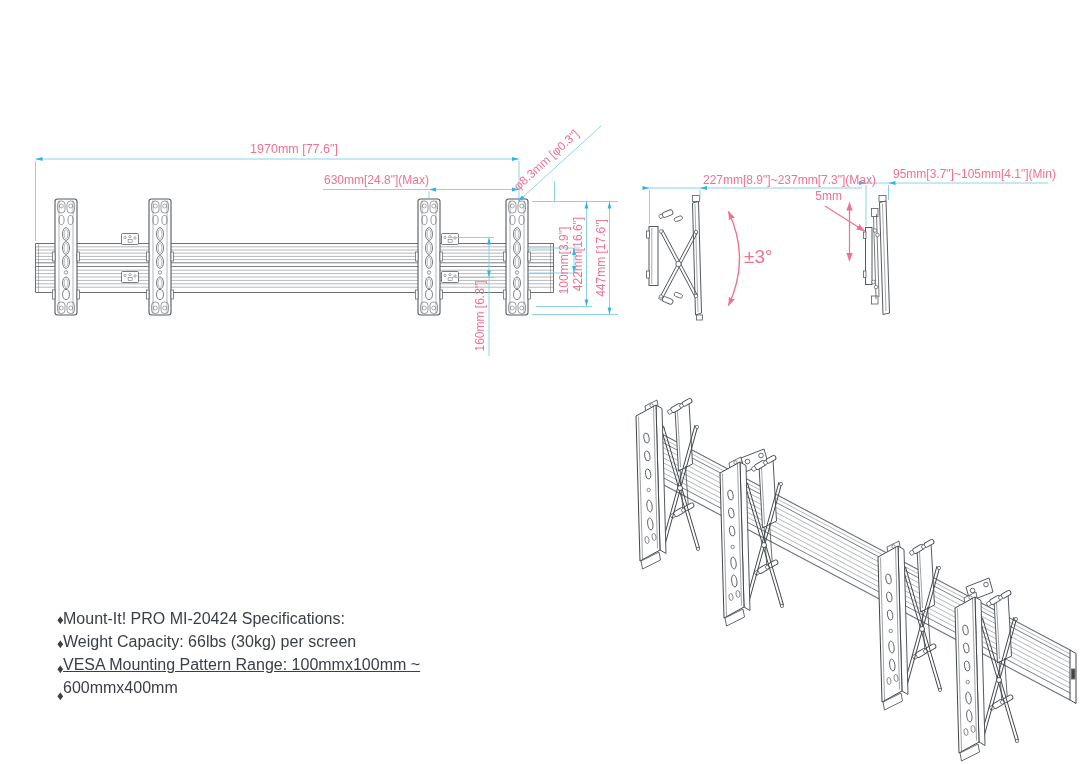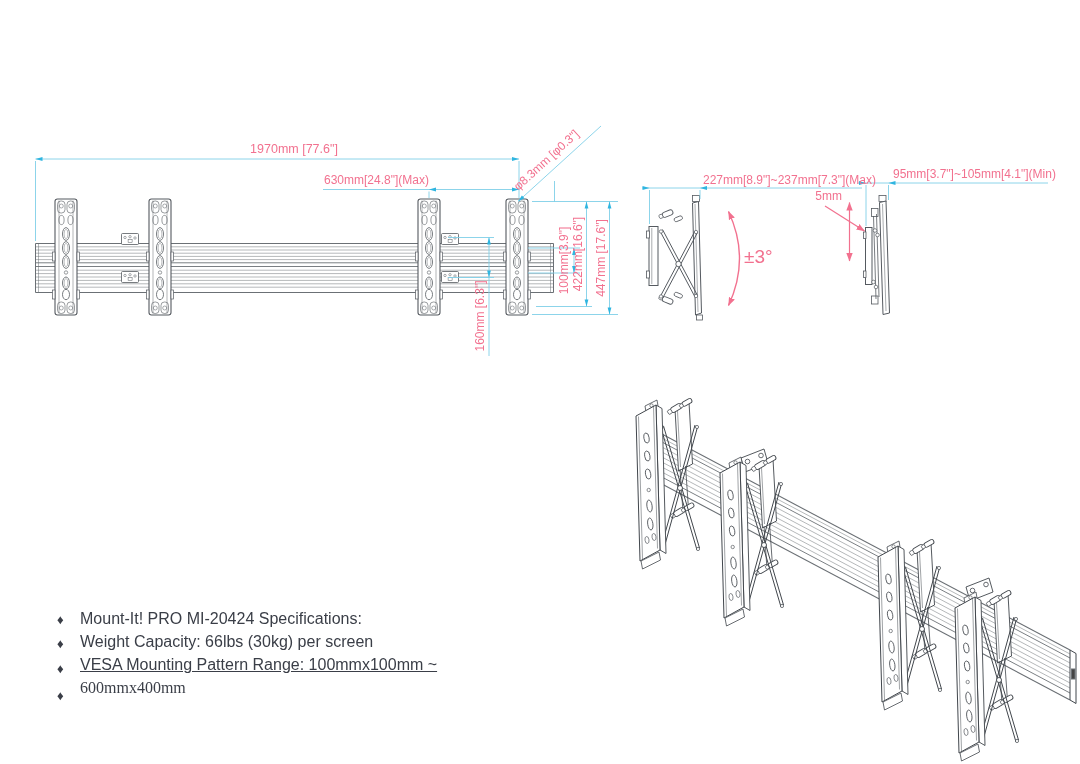--- a/index.html
+++ b/index.html
@@ -4,21 +4,21 @@
 <style>
   html,body{margin:0;padding:0;background:#fff;}
   #canvas{position:relative;width:1080px;height:764px;background:#fff;overflow:hidden;
           font-family:"Liberation Sans", sans-serif;}
   svg{position:absolute;left:0;top:0;}
   text{font-family:"Liberation Sans", sans-serif;}
   .dim{fill:#f2718f;font-size:12px;}
   .dim-lg{fill:#f2718f;font-size:12.5px;}
   .tilt{fill:#f2718f;font-size:19px;}
   .specs{position:absolute;left:0;top:0;width:560px;color:#3a3e47;font-size:16px;}
-  .spec-line{position:absolute;left:80px;white-space:nowrap;}
+  .spec-line{position:absolute;left:63px;white-space:nowrap;}
   .spec-bullet{position:absolute;left:57px;font-size:13px;color:#3a3e47;}
 </style>
 </head>
 <body>
 
 <div id="canvas">
 <svg width="1080" height="764" viewBox="0 0 1080 764">
   <defs>
     <marker id="pk" markerWidth="9" markerHeight="8" refX="8" refY="4" orient="auto-start-reverse" markerUnits="userSpaceOnUse">
       <path d="M0,0.8 L8.5,4 L0,7.2 Z" fill="#f2718f"></path>
@@ -307,15 +307,15 @@
 </svg>
 
 <div class="specs">
   <div class="spec-bullet" style="top:612px;">♦</div>
   <div class="spec-bullet" style="top:636px;">♦</div>
   <div class="spec-bullet" style="top:661px;">♦</div>
   <div class="spec-bullet" style="top:688px;">♦</div>
   <div class="spec-line" style="top:610px;">Mount-It! PRO MI-20424 Specifications:</div>
   <div class="spec-line" style="top:633px;">Weight Capacity: 66lbs (30kg) per screen</div>
   <div class="spec-line" style="top:656px;text-decoration:underline;">VESA Mounting Pattern Range: 100mmx100mm ~</div>
-  <div class="spec-line" style="top:679px;font-family:Liberation Serif, serif;">600mmx400mm</div>
+  <div class="spec-line" style="top:679px;">600mmx400mm</div>
 </div>
 </div>
 
 </body></html>

